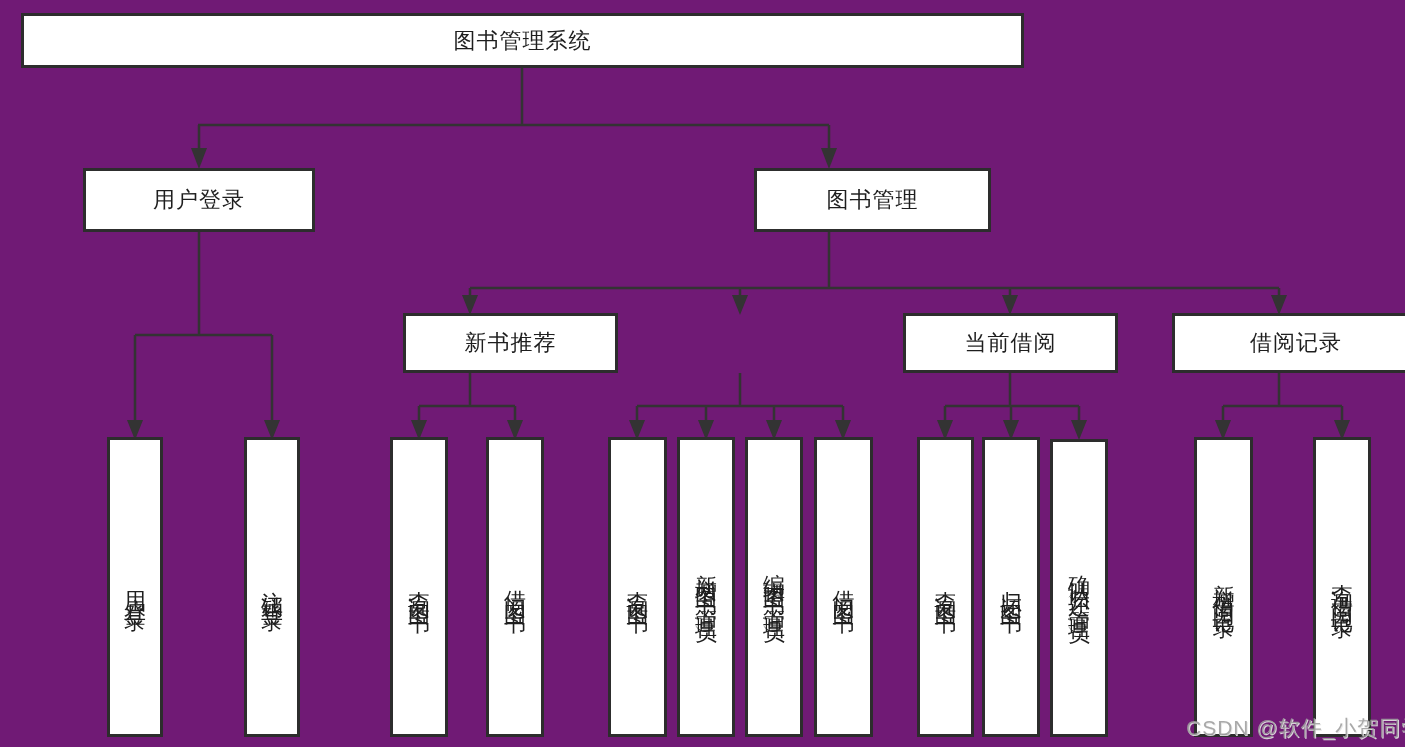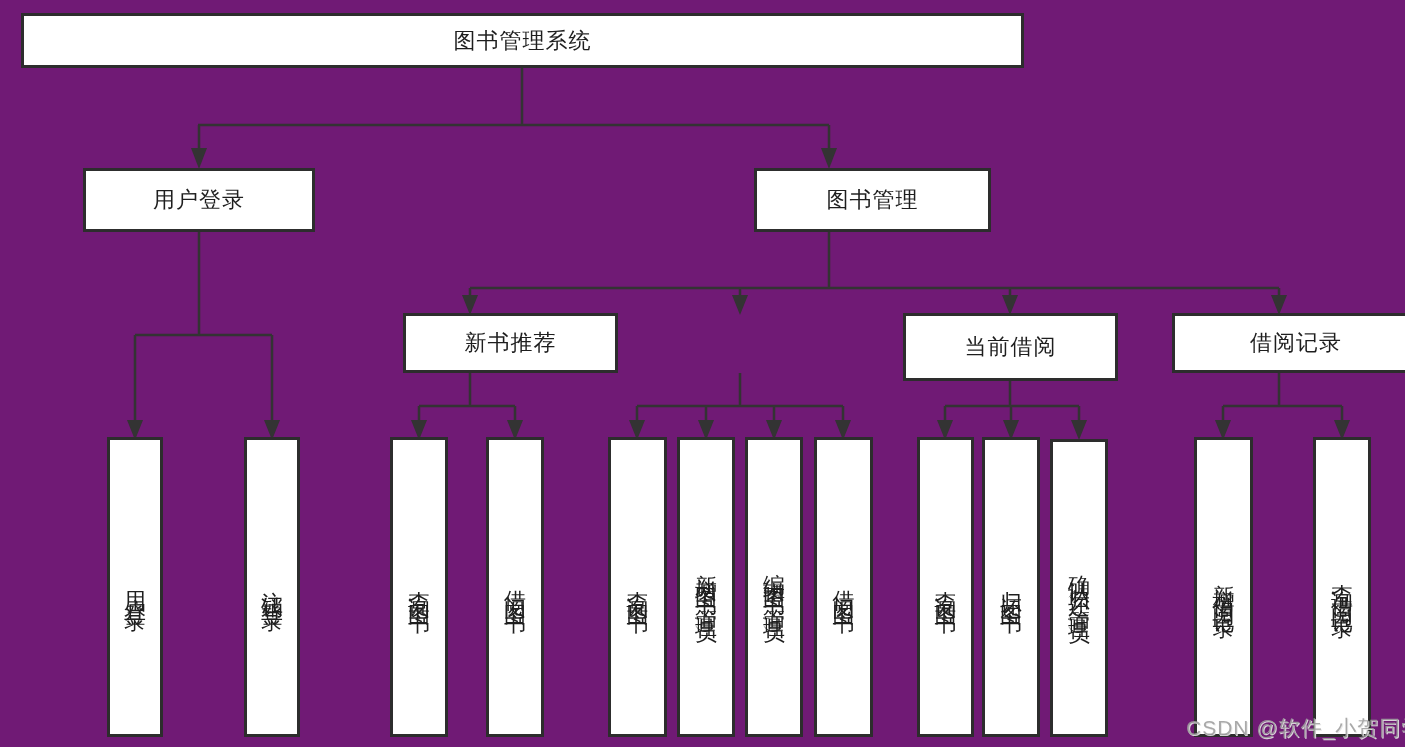--- a/index.html
+++ b/index.html
@@ -105,21 +105,21 @@
   <div class="node node-h" style="left:83px; top:168px; width:232px; height:64px;">
     <span>用户登录</span>
   </div>
   <div class="node node-h" style="left:745px; top:168px; width:237px; height:64px;margin-left:9px;">
     <span>图书管理</span>
   </div>
 
   <div class="node node-h" style="left:363px; top:313px; width:215px; height:60px;margin-left:40px;">
     <span>新书推荐</span>
   </div>
-  <div class="node node-h" style="left:903px; top:313px; width:215px; height:68px;">
+  <div class="node node-h" style="left:903px; top:313px; width:215px; height:60px;">
     <span>当前借阅</span>
   </div>
   <div class="node node-h" style="left:1172px; top:313px; width:248px; height:60px;">
     <span>借阅记录</span>
   </div>
 
   <div class="node node-v" style="left:107px; top:437px; width:56px; height:300px;">
     <span class="vtext">用户登录</span>
   </div>
   <div class="node node-v" style="left:244px; top:437px; width:56px; height:300px;">

